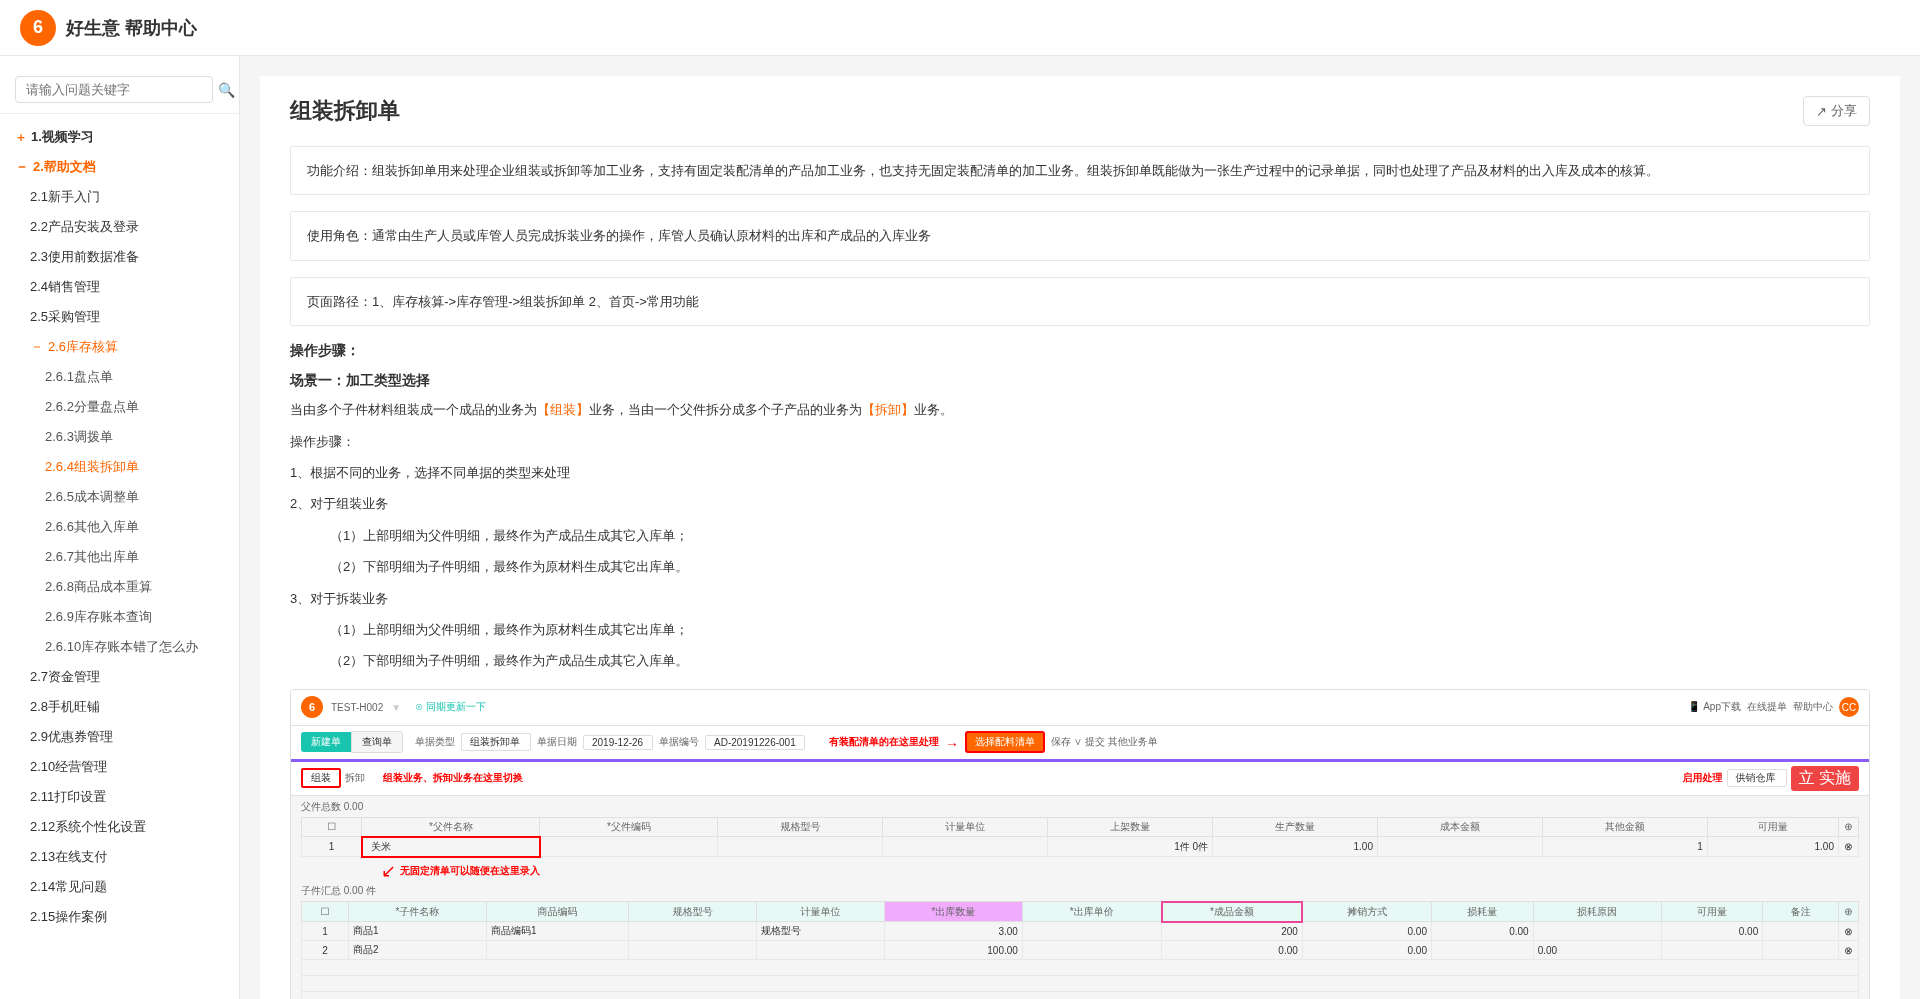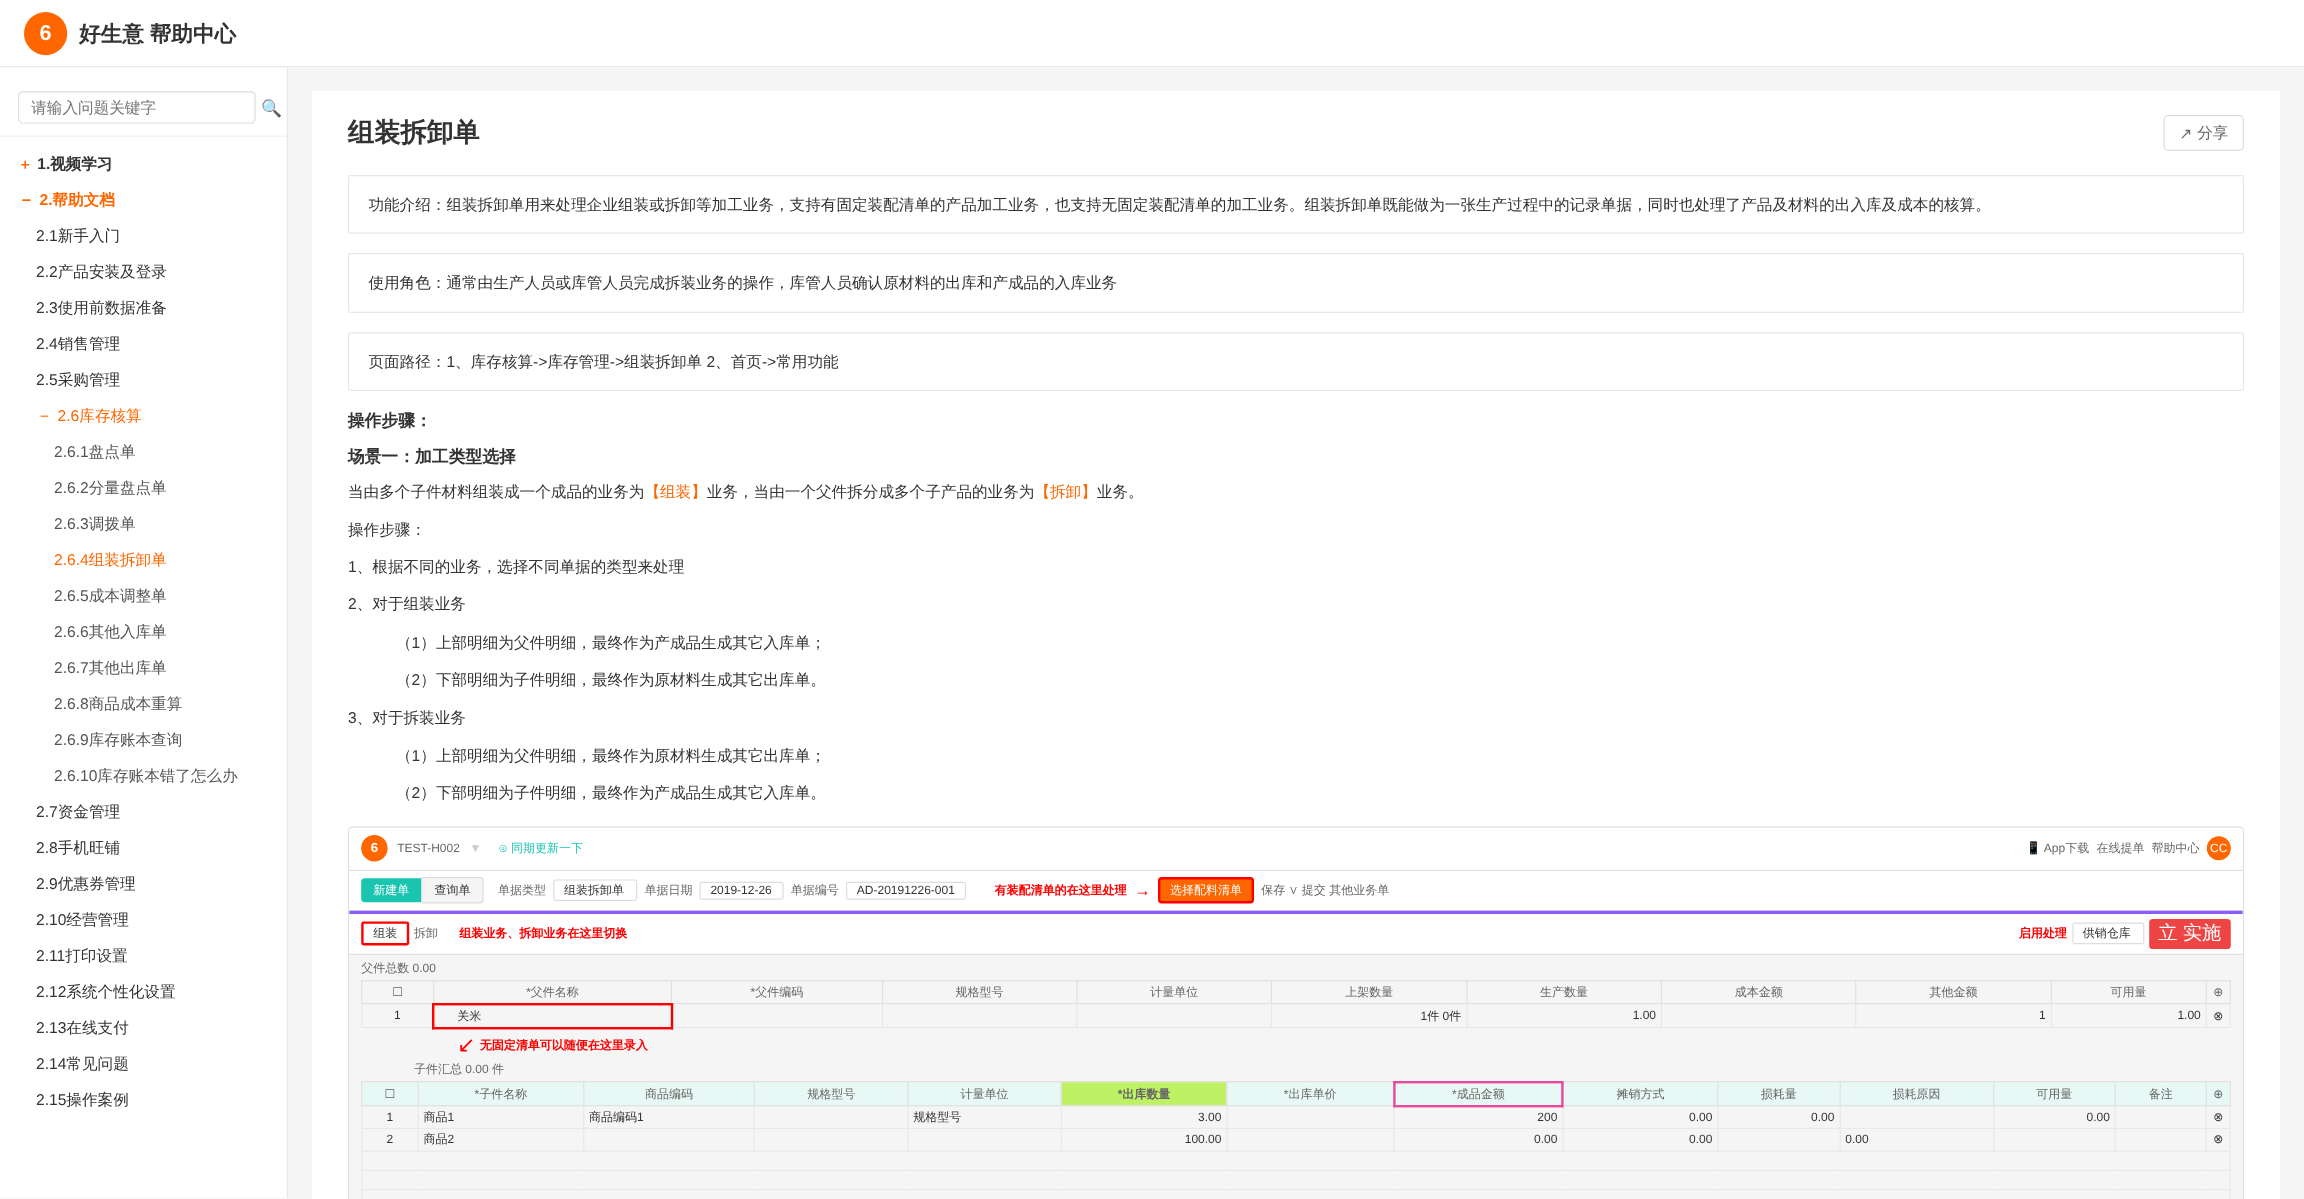--- a/index.html
+++ b/index.html
@@ -260,53 +260,53 @@
                   <th style="background:#f5f5f5;border:1px solid #e0e0e0;padding:2px 4px;font-weight:normal;color:#666;">生产数量</th>
                   <th style="background:#f5f5f5;border:1px solid #e0e0e0;padding:2px 4px;font-weight:normal;color:#666;">成本金额</th>
                   <th style="background:#f5f5f5;border:1px solid #e0e0e0;padding:2px 4px;font-weight:normal;color:#666;">其他金额</th>
                   <th style="background:#f5f5f5;border:1px solid #e0e0e0;padding:2px 4px;font-weight:normal;color:#666;">可用量</th>
                   <th style="background:#f5f5f5;border:1px solid #e0e0e0;padding:2px 4px;font-weight:normal;color:#666;width:20px;">⊕</th>
                 </tr>
               </thead>
               <tbody>
                 <tr>
                   <td style="border:1px solid #e8e8e8;padding:2px 4px;text-align:center;">1</td>
-                  <td style="border:2px solid #ff0000;padding:2px 19px;">关米</td>
+                  <td style="border:2px solid #ff0000;padding:2px 8px;">关米</td>
                   <td style="border:1px solid #e8e8e8;padding:2px 4px;"></td>
                   <td style="border:1px solid #e8e8e8;padding:2px 4px;"></td>
                   <td style="border:1px solid #e8e8e8;padding:2px 4px;text-align:center;"></td>
                   <td style="border:1px solid #e8e8e8;padding:2px 4px;text-align:right;">1件 0件</td>
                   <td style="border:1px solid #e8e8e8;padding:2px 4px;text-align:right;">1.00</td>
                   <td style="border:1px solid #e8e8e8;padding:2px 4px;text-align:right;"></td>
                   <td style="border:1px solid #e8e8e8;padding:2px 4px;text-align:right;">1</td>
                   <td style="border:1px solid #e8e8e8;padding:2px 4px;text-align:right;">1.00</td>
                   <td style="border:1px solid #e8e8e8;padding:2px 4px;text-align:center;">⊗</td>
                 </tr>
               </tbody>
             </table>
           </div>
 
           <div style="padding:2px 10px;display:flex;align-items:center;gap:4px;position:relative;">
             <span style="color:#ff0000;font-size:18px;margin-left:80px;">↙</span>
             <span style="color:#ff0000;font-size:10px;font-weight:bold;">无固定清单可以随便在这里录入</span>
           </div>
 
           <div style="padding:0 10px 4px;">
-            <div style="display:flex;align-items:center;gap:8px;margin-bottom:3px;margin-left:44px;">
+            <div style="display:flex;align-items:center;gap:8px;margin-bottom:3px;">
               <span style="font-size:10px;color:#666;">子件汇总 0.00 件</span>
             </div>
             <table style="width:100%;border-collapse:collapse;font-size:10px;">
               <thead>
                 <tr>
                   <th style="background:#e8f8f5;border:1px solid #e0e0e0;padding:2px 4px;font-weight:normal;color:#666;text-align:center;">☐</th>
                   <th style="background:#e8f8f5;border:1px solid #e0e0e0;padding:2px 4px;font-weight:normal;color:#666;">*子件名称</th>
                   <th style="background:#e8f8f5;border:1px solid #e0e0e0;padding:2px 4px;font-weight:normal;color:#666;">商品编码</th>
                   <th style="background:#e8f8f5;border:1px solid #e0e0e0;padding:2px 4px;font-weight:normal;color:#666;">规格型号</th>
                   <th style="background:#e8f8f5;border:1px solid #e0e0e0;padding:2px 4px;font-weight:normal;color:#666;">计量单位</th>
-                  <th style="background:#bef264;border:1px solid #e0e0e0;padding:2px 4px;font-weight:bold;color:#666;">*出库数量</th>
+                  <th style="background:#f0abfc;border:1px solid #e0e0e0;padding:2px 4px;font-weight:normal;color:#666;">*出库数量</th>
                   <th style="background:#e8f8f5;border:1px solid #e0e0e0;padding:2px 4px;font-weight:normal;color:#666;">*出库单价</th>
                   <th style="background:#e8f8f5;border:2px solid #ec4899;padding:2px 4px;font-weight:normal;color:#666;">*成品金额</th>
                   <th style="background:#e8f8f5;border:1px solid #e0e0e0;padding:2px 4px;font-weight:normal;color:#666;">摊销方式</th>
                   <th style="background:#e8f8f5;border:1px solid #e0e0e0;padding:2px 4px;font-weight:normal;color:#666;">损耗量</th>
                   <th style="background:#e8f8f5;border:1px solid #e0e0e0;padding:2px 4px;font-weight:normal;color:#666;">损耗原因</th>
                   <th style="background:#e8f8f5;border:1px solid #e0e0e0;padding:2px 4px;font-weight:normal;color:#666;">可用量</th>
                   <th style="background:#e8f8f5;border:1px solid #e0e0e0;padding:2px 4px;font-weight:normal;color:#666;">备注</th>
                   <th style="background:#e8f8f5;border:1px solid #e0e0e0;padding:2px 4px;font-weight:normal;color:#666;width:20px;">⊕</th>
                 </tr>
               </thead>

